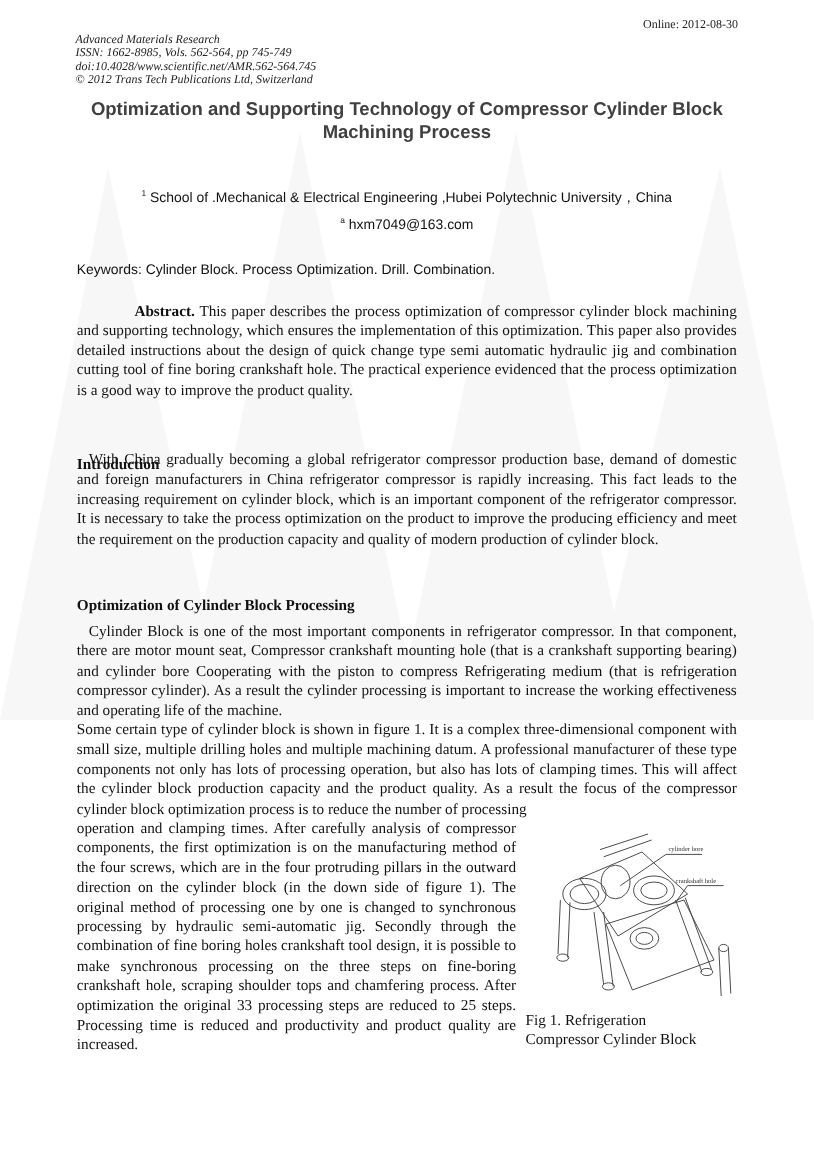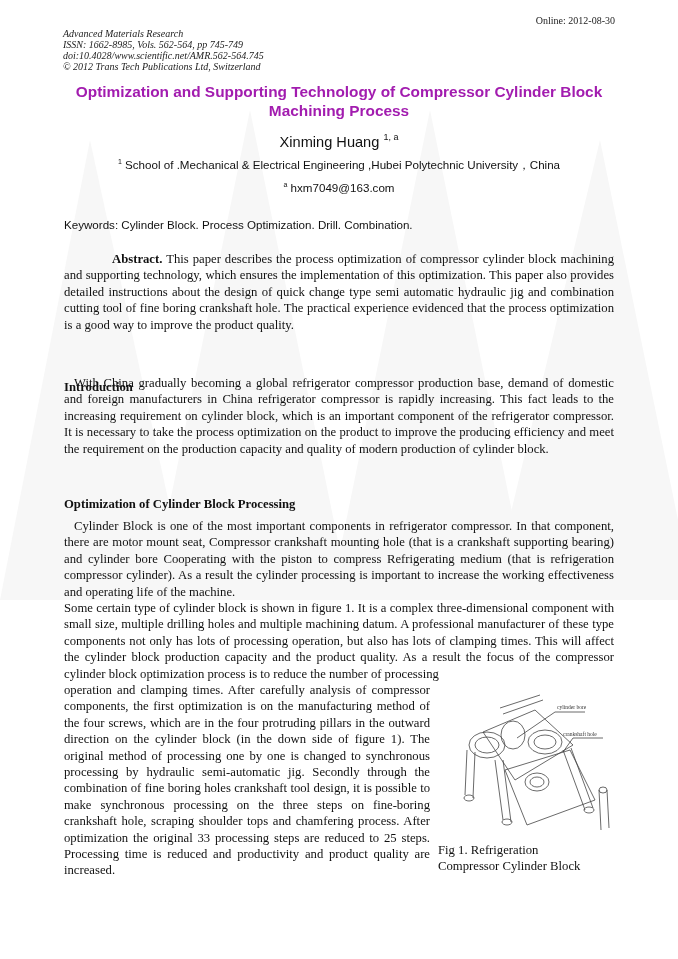--- a/index.html
+++ b/index.html
@@ -17,21 +17,21 @@
     font-size: 10px; line-height: 11px; color: #222; margin-top: 13px;
   }
   .hdr-right {
     position: absolute; right: 63px; top: 15px;
     font-family: "Liberation Serif", serif; 
     font-size: 10px; line-height: 11px; color: #222;
   }
   .title {
     position: absolute; left: 55px; width: 568px; top: 82px;
     font-family: "Liberation Sans", sans-serif; font-weight: bold;
-    font-size: 15.4px; line-height: 19px; text-align: center; color: #a21caf;
+    font-size: 15.4px; line-height: 19px; text-align: center; color: #404040;
   }
   .author {
     position: absolute; left: 55px; width: 568px; top: 133px;
     font-family: "Liberation Sans", sans-serif;
     font-size: 14.6px; line-height: 18px; text-align: center;
   }
   .author sup { font-size: 9px; vertical-align: 7px; line-height: 0; }
   .affil {
     position: absolute; left: 55px; width: 568px; top: 157px;
     font-family: "Liberation Sans", sans-serif;
@@ -100,24 +100,20 @@
     <div>doi:10.4028/www.scientific.net/AMR.562-564.745</div>
     <div>© 2012 Trans Tech Publications Ltd, Switzerland</div>
   </div>
   <div class="hdr-right">Online: 2012-08-30</div>
 
   <div class="title">
     <div>Optimization and Supporting Technology of Compressor Cylinder Block</div>
     <div>Machining Process</div>
   </div>
 
-  <div class="author">
-    <span>Xinming Huang</span>
-    <sup>1, a</sup>
-  </div>
 
   <div class="affil">
     <sup>1</sup>
     <span>School of .Mechanical &amp; Electrical Engineering ,Hubei Polytechnic University，China</span>
   </div>
 
   <div class="email">
     <sup>a</sup>
     <span>hxm7049@163.com</span>
   </div>

